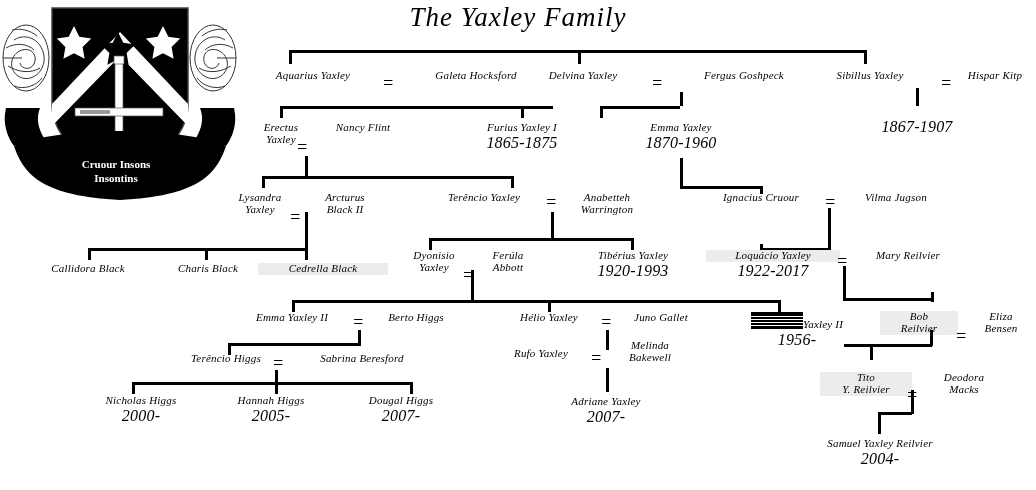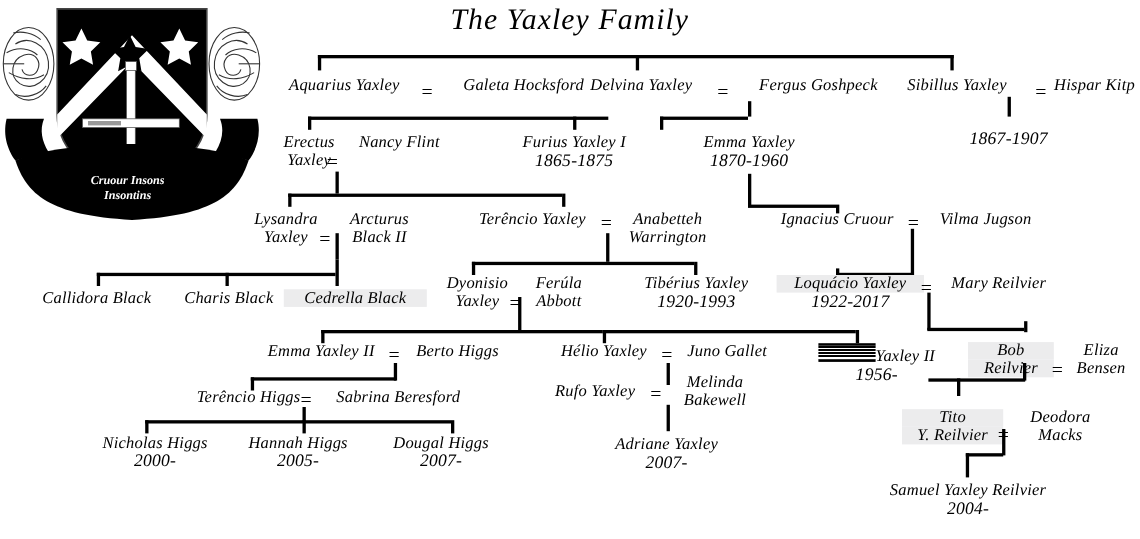--- a/index.html
+++ b/index.html
@@ -28,21 +28,21 @@
     font-style: italic;
     font-weight: normal;
     color: #000;
     text-align: center;
     line-height: 1.08;
     white-space: nowrap;
     letter-spacing: 0.2px;
   }
   .name {
     display: block;
-    font-size: 15px;
+    font-size: 11px;
     font-style: italic;
   }
   .dates {
     display: block;
     font-size: 16px;
   }
   .hl {
     background: #ececed;
     padding: 0 2px;
   }
@@ -84,21 +84,20 @@
   }
   #crest svg { display: block; }
   .crest-motto {
     position: absolute;
     left: 36px;
     top: 158px;
     width: 160px;
     text-align: center;
     color: #ffffff;
     font-family: "Liberation Serif", "DejaVu Serif", serif;
-    font-style: italic;
     font-weight: bold;
     font-size: 11px;
     line-height: 1.25;
     text-shadow: 0 0 1px #000;
   }
   
   .redact {
     display: inline-block;
     width: 52px;
     height: 13px;

